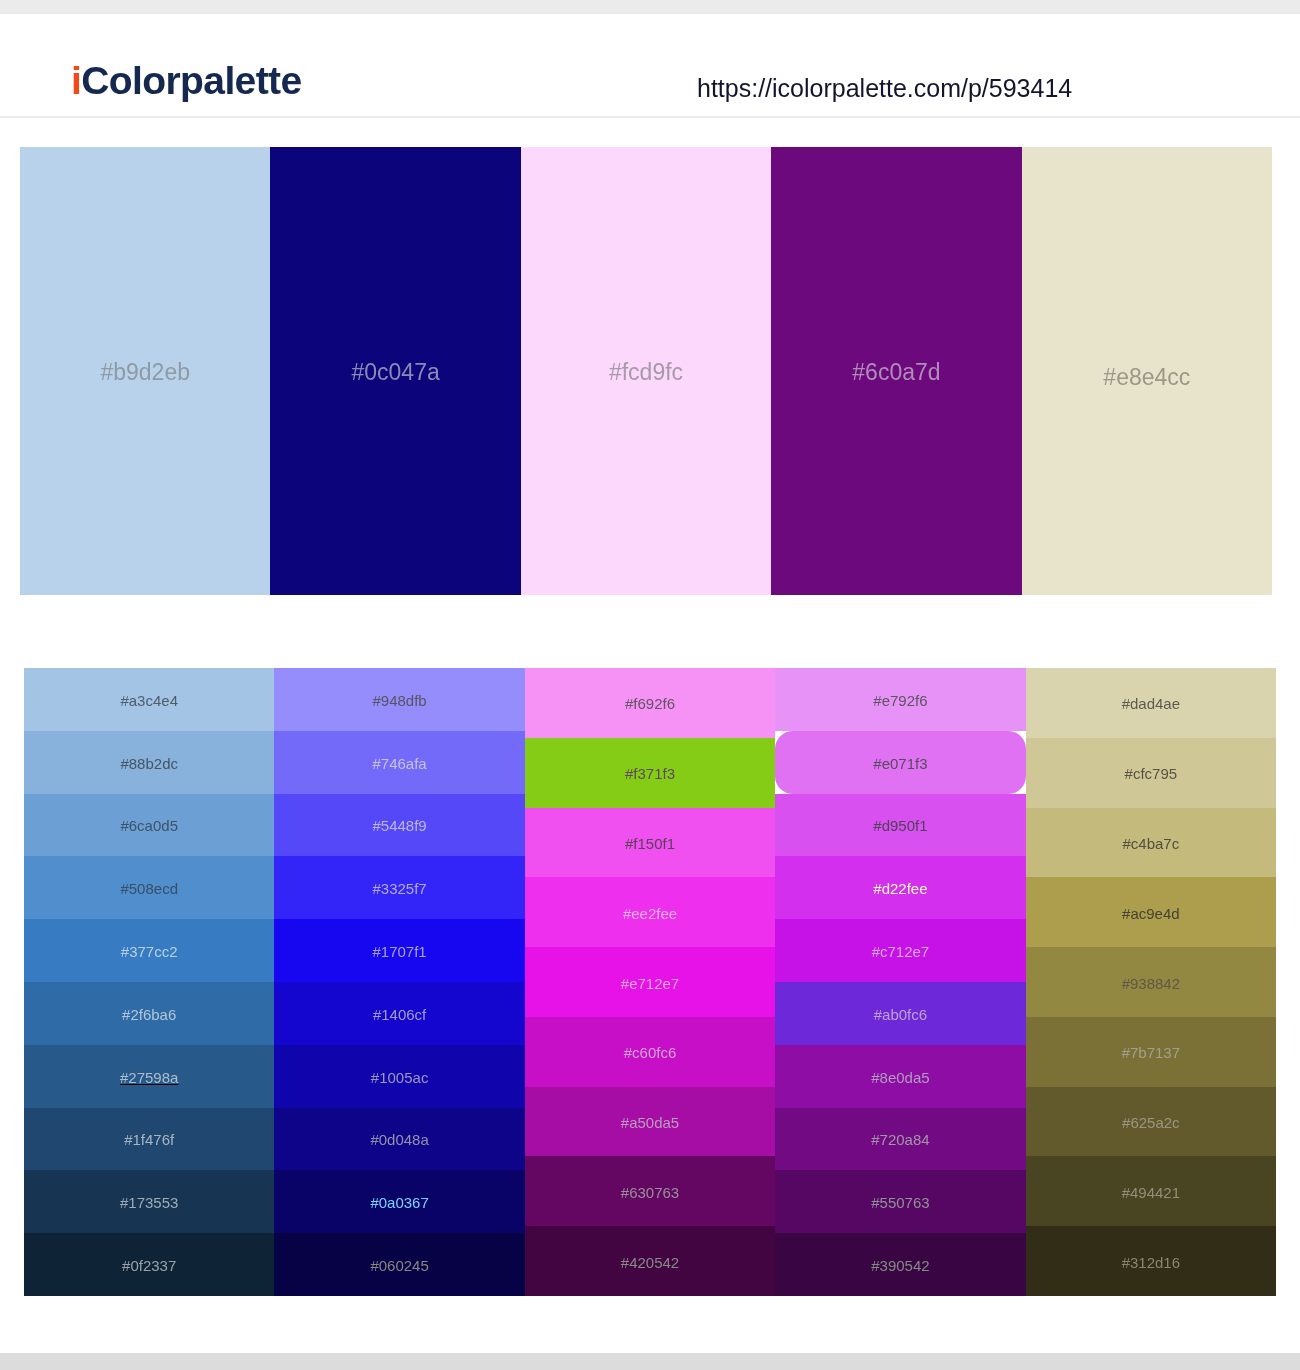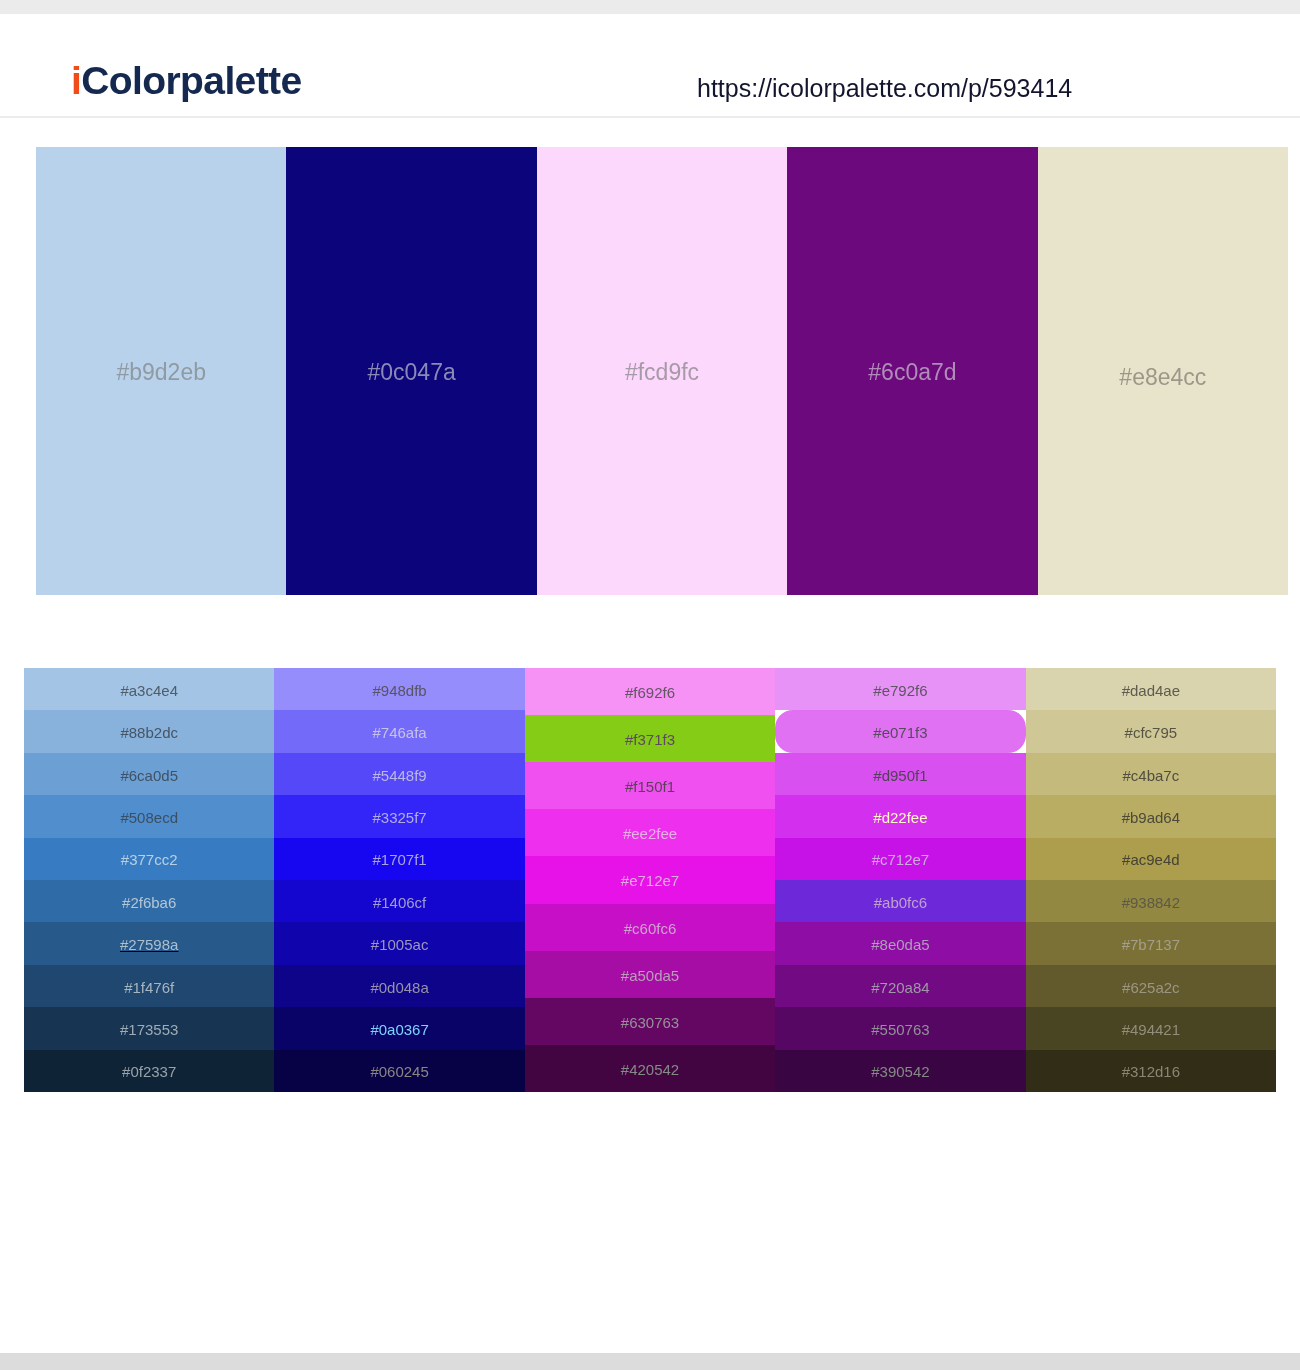--- a/index.html
+++ b/index.html
@@ -65,21 +65,21 @@
     top: 62px;
     font-size: 25px;
     color: #13152e;
     line-height: 1;
     white-space: nowrap;
   }
 
   
   .main-swatches {
     position: absolute;
-    left: 36px;
+    left: 20px;
     top: 147px;
     width: 1252px;
     height: 448px;
     display: flex;
   }
   .main-swatch {
     flex: 1 1 0;
     position: relative;
     display: flex;
     align-items: center;
@@ -91,21 +91,21 @@
     position: relative;
     top: 1px;
   }
 
   
   .shade-grid {
     position: absolute;
     left: 24px;
     top: 668px;
     width: 1252px;
-    height: 424px;
+    height: 628px;
     display: flex;
   }
   .shade-col {
     flex: 1 1 0;
     display: flex;
     flex-direction: column;
   }
   .shade-cell {
     flex: 1 1 0;
     display: flex;
@@ -275,23 +275,20 @@
     <div class="shade-col">
       <div class="shade-cell" style="background: rgb(218, 212, 174);">
         <span style="color: rgb(93, 91, 79);">#dad4ae</span>
       </div>
       <div class="shade-cell" style="background: rgb(207, 199, 149);">
         <span style="color: rgb(87, 84, 70);">#cfc795</span>
       </div>
       <div class="shade-cell" style="background: rgb(196, 186, 124);">
         <span style="color: rgb(81, 78, 63);">#c4ba7c</span>
       </div>
-      <div class="shade-cell" style="background: rgb(185, 173, 100);">
-        <span style="color: rgb(76, 73, 57);">#b9ad64</span>
-      </div>
       <div class="shade-cell" style="background: rgb(172, 158, 77);">
         <span style="color: rgb(70, 67, 52);">#ac9e4d</span>
       </div>
       <div class="shade-cell" style="background: rgb(147, 136, 66);">
         <span style="color: rgb(93, 89, 69);">#938842</span>
       </div>
       <div class="shade-cell" style="background: rgb(123, 113, 55);">
         <span style="color: rgb(163, 159, 140);">#7b7137</span>
       </div>
       <div class="shade-cell" style="background: rgb(98, 90, 44);">

